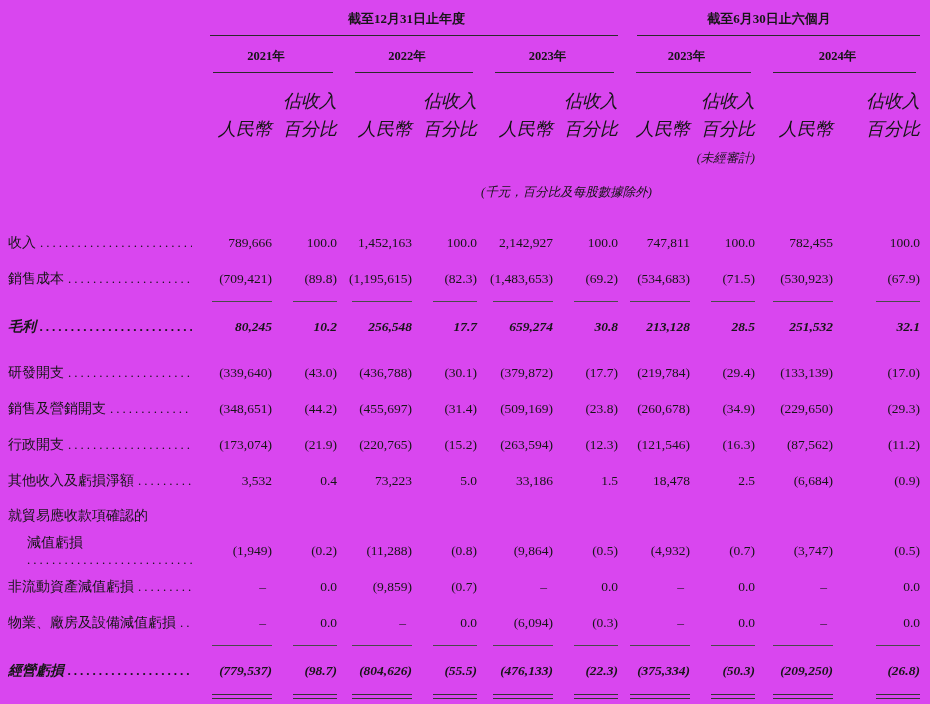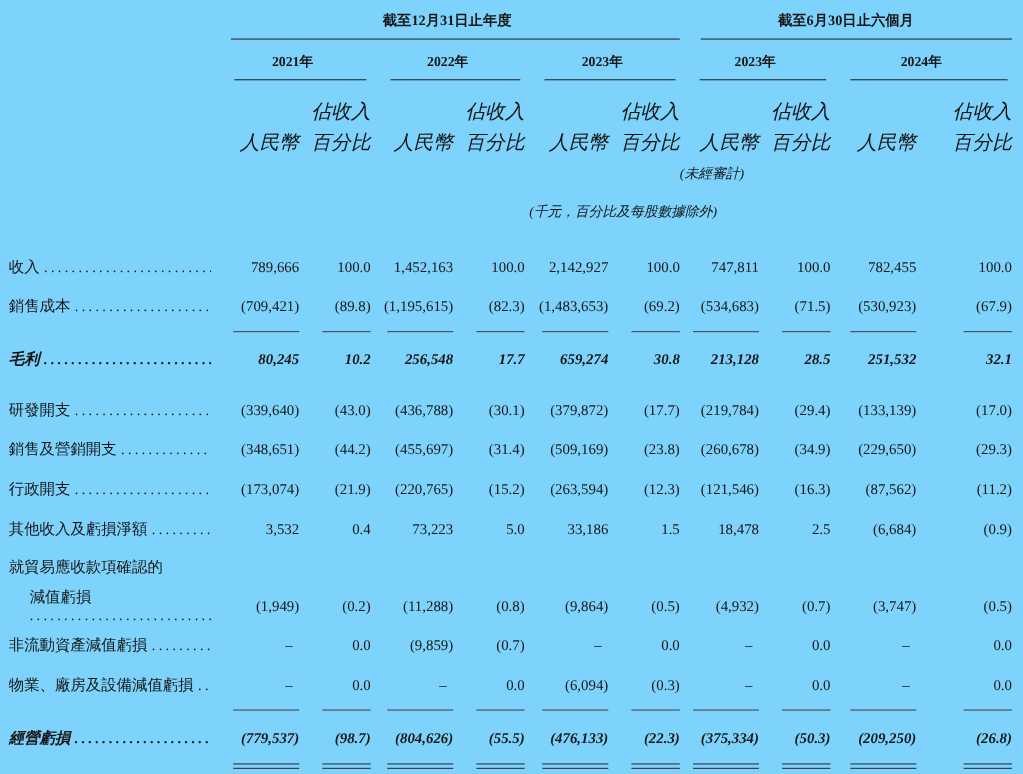--- a/index.html
+++ b/index.html
@@ -5,21 +5,21 @@
   html, body {
     margin: 0; padding: 0;
     background: #ffffff;
     font-family: "Liberation Serif", "DejaVu Serif", serif;
     color: #161616;
   }
   .sheet {
     position: relative;
     width: 930px; height: 704px;
     overflow: hidden;
-    background: #7dd3fc;
+    background: #d946ef;
   }
   table.fin {
     border-collapse: collapse;
     table-layout: fixed;
     width: 912px;
     margin: 10px 0 0 8px;
   }
   td { padding: 0; font-size: 13.5px; vertical-align: middle; }
 
   
@@ -41,21 +41,21 @@
     vertical-align: bottom;
     padding-top: 15px;
     font-style: italic;
     font-size: 18px;
     line-height: 1.55;
     text-align: right;
     white-space: nowrap;
   }
   .unaud {
     font-style: italic; font-size: 12.5px;
-    text-align: left; padding-top: 6px; white-space: nowrap;
+    text-align: right; padding-top: 6px; white-space: nowrap;
   }
   .note {
     font-style: italic; font-size: 12.5px;
     text-align: center; padding-top: 17px; padding-left: 205px;
     white-space: nowrap;
     font-family: Liberation Serif, serif;
   }
 
   
   tbody tr.row { height: 36px; }

